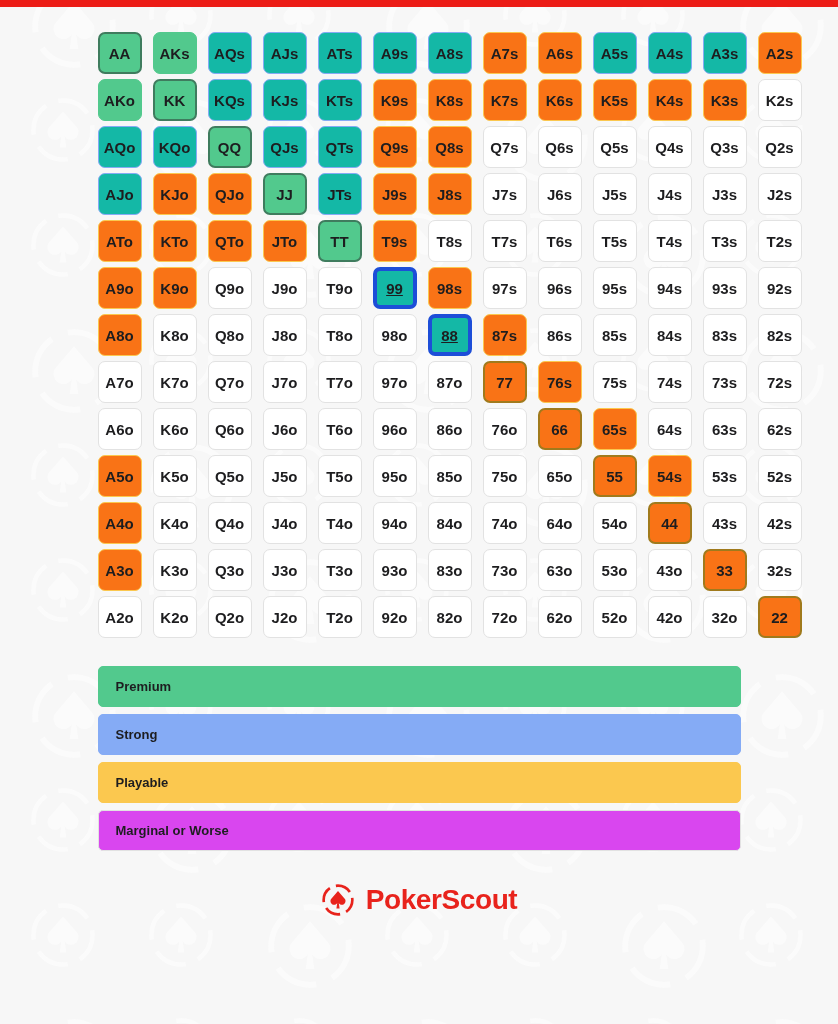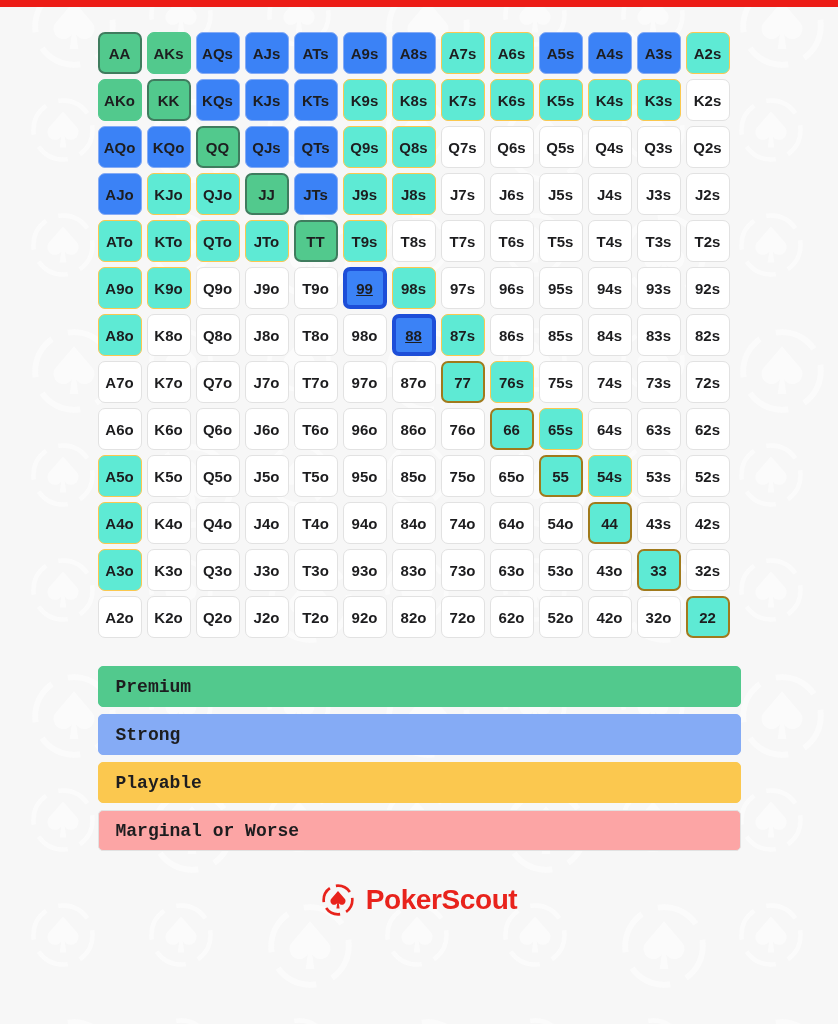--- a/index.html
+++ b/index.html
@@ -62,40 +62,40 @@
   
   #range-grid {
     width: 643px;
     margin: 25px auto 0 auto;
     display: flex;
     flex-direction: column;
     gap: 5px;
   }
   .grid-row {
     display: flex;
-    gap: 5px;
+    gap: 11px;
   }
   .cell {
     width: 44px;
     height: 42px;
     border-radius: 7px;
     display: flex;
     align-items: center;
     justify-content: center;
     font-size: 15px;
     font-weight: bold;
     color: #1d1d1f;
     box-sizing: border-box;
     border: 1px solid transparent;
     flex: 0 0 auto;
     user-select: none;
   }
   .cell.premium  { background: #52c98d; border-color: #52c98d; }
-  .cell.strong   { background: #3b82f6; border-color: #85abf5; }
-  .cell.playable { background: #5eead4; border-color: #fbc84f; }
+  .cell.strong   { background: #14b8a6; border-color: #85abf5; }
+  .cell.playable { background: #f97316; border-color: #fbc84f; }
   .cell.marginal { background: #ffffff; border-color: #e2e2e2; }
 
   .cell.pair.premium  { border: 2px solid #3f7c5e; }
   .cell.pair.strong   { border: 4px solid #1d4ed8; text-decoration: underline; }
   .cell.pair.playable { border: 2px solid #a07a1c; }
 
   
   #legend {
     width: 643px;
     margin: 28px auto 0 auto;
@@ -103,30 +103,29 @@
     flex-direction: column;
     gap: 7px;
   }
   .legend-row {
     height: 41px;
     border-radius: 5px;
     display: flex;
     align-items: center;
     padding-left: 17px;
     box-sizing: border-box;
-    font-size: 18px;
+    font-size: 13px;
     font-weight: bold;
     color: #1d1d1f;
     border: 1px solid transparent;
-    font-family: Liberation Mono, monospace;
   }
   .legend-row.premium  { background: #52c98d; border-color: #52c98d; }
   .legend-row.strong   { background: #85abf5; border-color: #85abf5; }
   .legend-row.playable { background: #fbc84f; border-color: #fbc84f; }
-  .legend-row.marginal { background: #fca5a5; border-color: #e2e2e2; }
+  .legend-row.marginal { background: #d946ef; border-color: #e2e2e2; }
 
   
   #brand {
     margin: 32px auto 0 auto;
     display: flex;
     align-items: center;
     justify-content: center;
     gap: 11px;
   }
   #brand-logo { display: block; }

